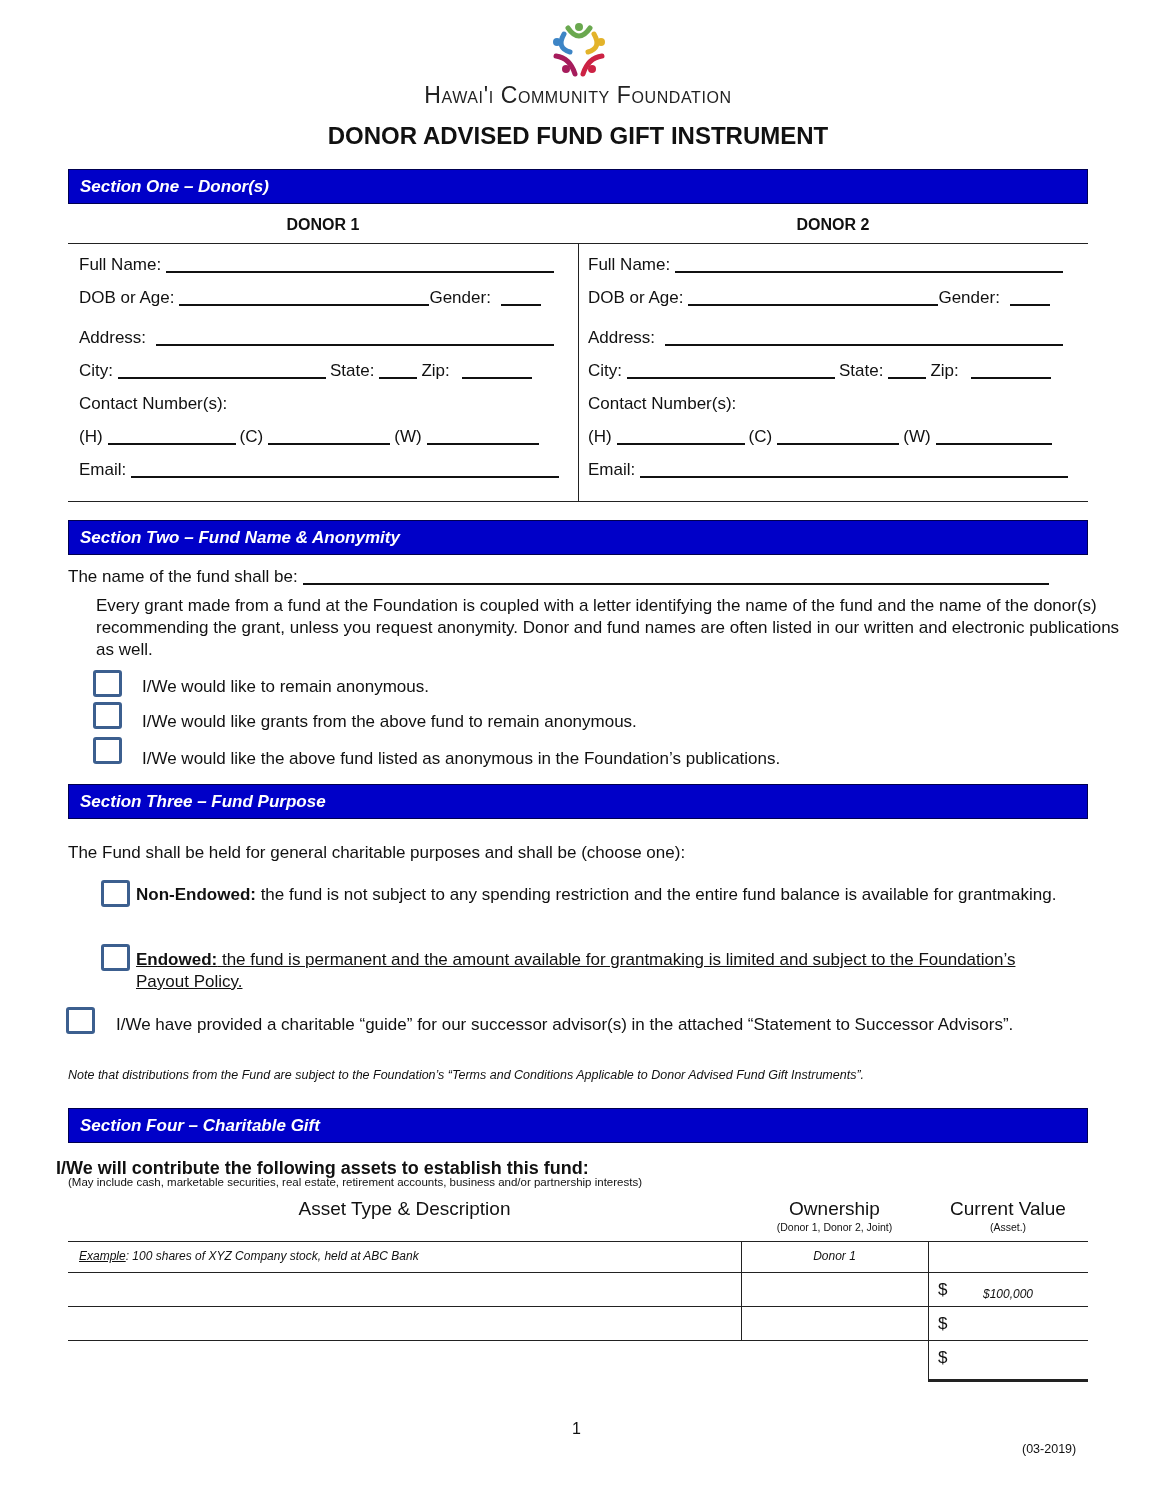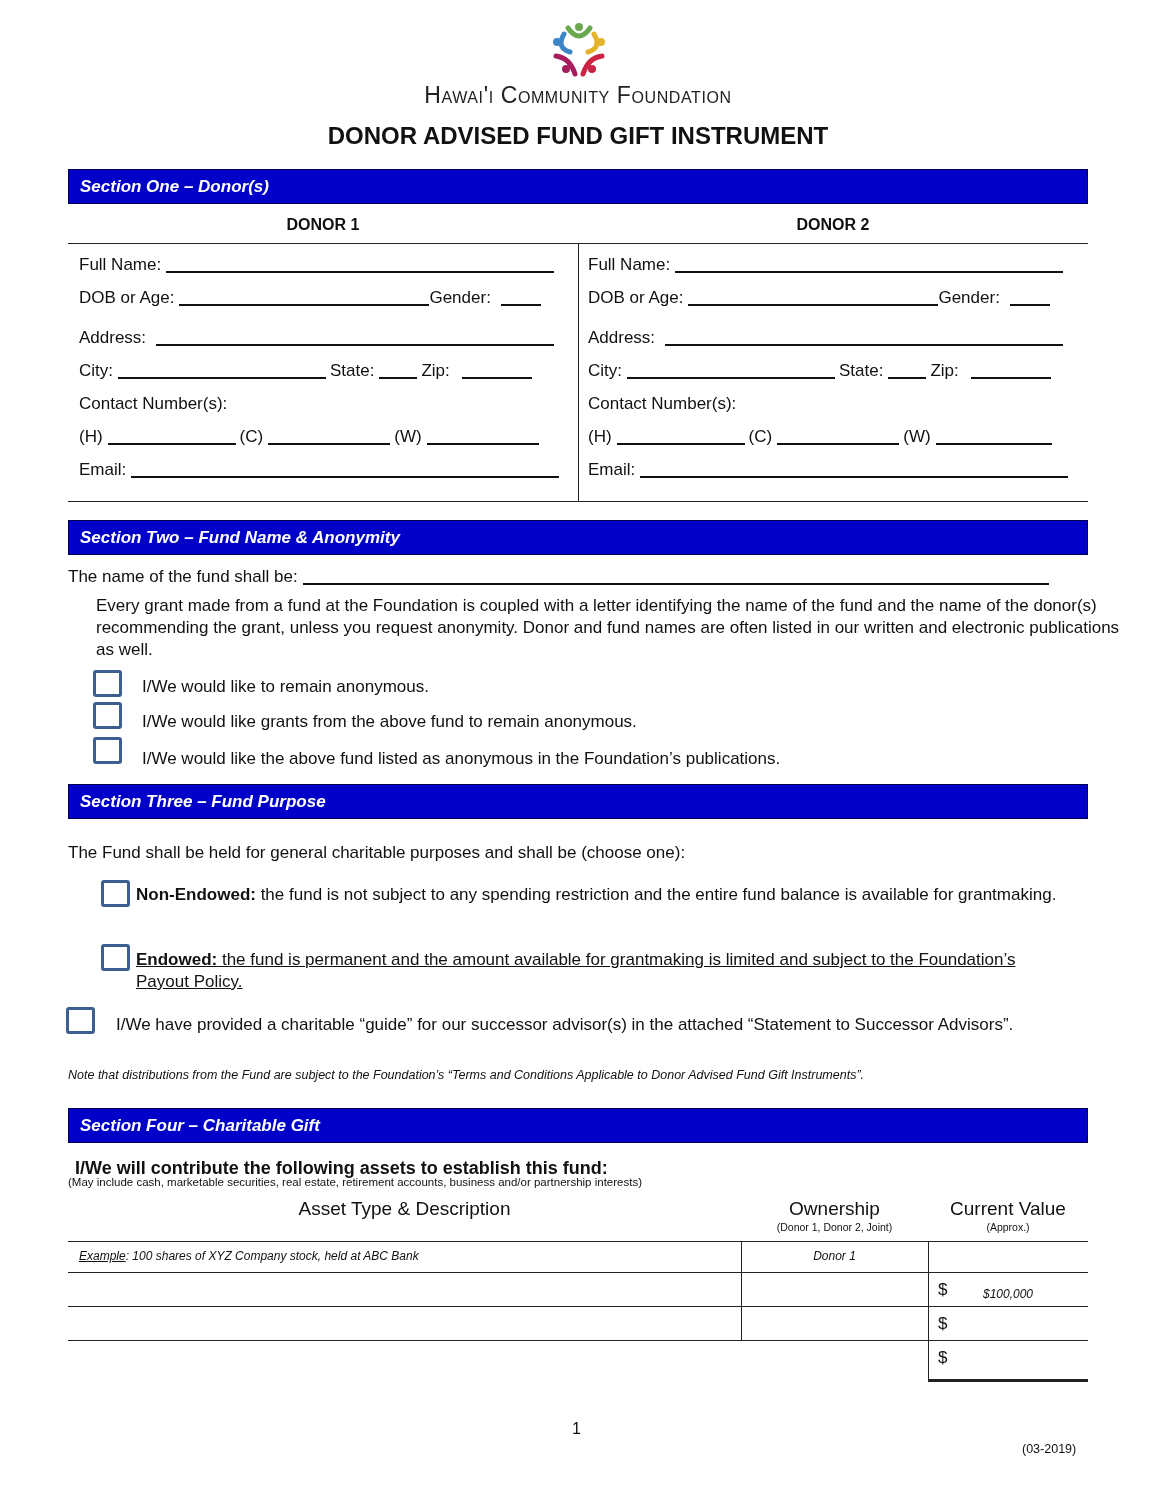--- a/index.html
+++ b/index.html
@@ -154,33 +154,33 @@
 </div>
 <div class="cb" style="left:101px;top:944px;"></div>
 <div class="para" style="left:136px;top:949px;width:930px;text-decoration:underline;">
   <b>Endowed:</b><span> the fund is permanent and the amount available for grantmaking is limited and subject to the Foundation’s Payout Policy.</span>
 </div>
 <div class="cb" style="left:66px;top:1007px;"></div>
 <div class="para" style="left:116px;top:1014px;width:950px;">I/We have provided a charitable “guide” for our successor advisor(s) in the attached “Statement to Successor Advisors”.</div>
 <div class="small-note" style="left:68px;top:1068px;">Note that distributions from the Fund are subject to the Foundation’s “Terms and Conditions Applicable to Donor Advised Fund Gift Instruments”.</div>
 
 <div class="sec-bar" style="top:1108px;">Section Four – Charitable Gift</div>
-<div class="para" style="left:75px;top:1157px;font-weight:bold;font-size:18px;text-align:center;">I/We will contribute the following assets to establish this fund:</div>
+<div class="para" style="left:56px;top:1157px;font-weight:bold;font-size:18px;text-align:center;">I/We will contribute the following assets to establish this fund:</div>
 <div class="para" style="left:68px;top:1175px;font-size:11.5px;line-height:14px;">(May include cash, marketable securities, real estate, retirement accounts, business and/or partnership interests)</div>
 
 <div class="tbl-head" style="left:68px;width:673px;top:1198px;">
   <div class="th-main">Asset Type &amp; Description</div>
 </div>
 <div class="tbl-head" style="left:741px;width:187px;top:1198px;">
   <div class="th-main">Ownership</div>
   <div class="th-sub">(Donor 1, Donor 2, Joint)</div>
 </div>
 <div class="tbl-head" style="left:928px;width:160px;top:1198px;">
   <div class="th-main">Current Value</div>
-  <div class="th-sub">(Approx.)</div>
+  <div class="th-sub">(Asset.)</div>
 </div>
 
 <div class="hline" style="left:68px;top:1241px;width:1020px;"></div>
 <div class="hline" style="left:68px;top:1272px;width:1020px;"></div>
 <div class="hline" style="left:68px;top:1306px;width:1020px;"></div>
 <div class="hline" style="left:68px;top:1340px;width:1020px;"></div>
 <div class="hline" style="left:928px;top:1379px;width:160px;height:3px;"></div>
 <div class="vline" style="left:741px;top:1241px;height:99px;"></div>
 <div class="vline" style="left:928px;top:1241px;height:139px;"></div>
 

